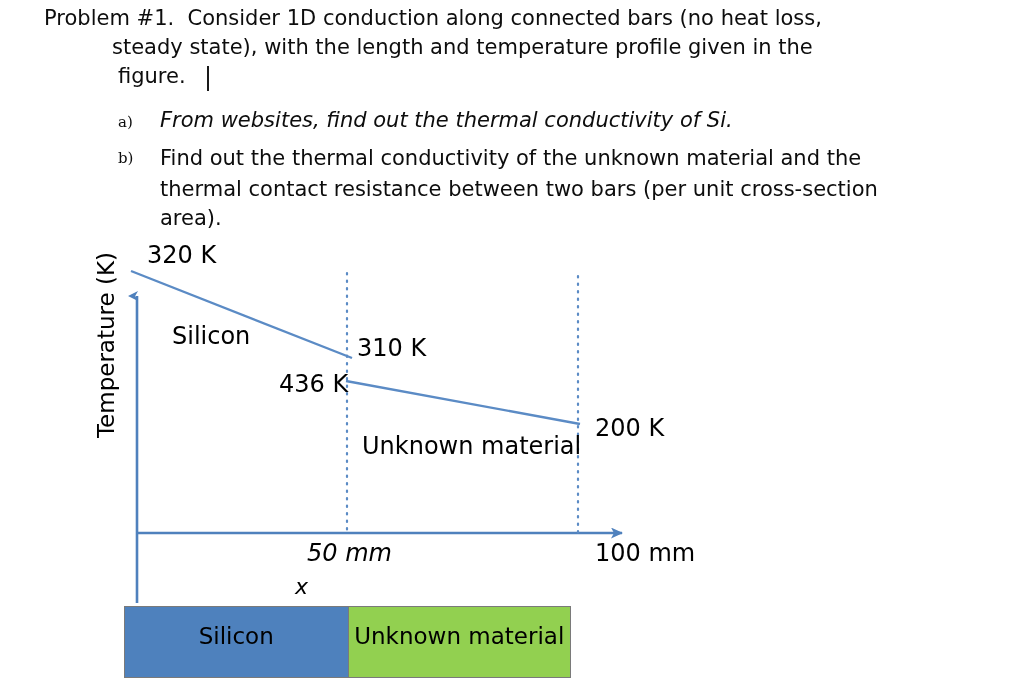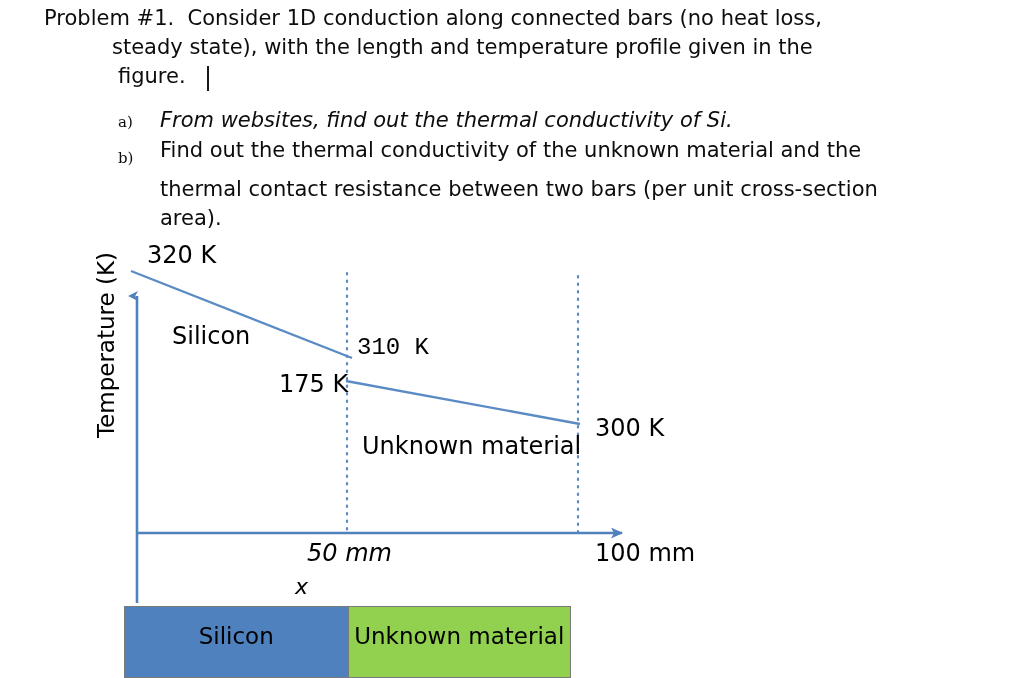--- a/index.html
+++ b/index.html
@@ -53,21 +53,21 @@
   .sub-text {
     position: absolute;
     font-size: 21px;
     line-height: 29px;
     color: #0d0d0d;
     white-space: pre;
   }
   #sub-a-marker { left: 118px; top: 112px; }
   #sub-a-text   { left: 160px; top: 106px; font-style: italic; }
   #sub-b-marker { left: 118px; top: 148px; }
-  #sub-b-text-1 { left: 160px; top: 136px; }
+  #sub-b-text-1 { left: 160px; top: 144px; }
   #sub-b-text-2 { left: 160px; top: 175px; }
   #sub-b-text-3 { left: 160px; top: 204px; }
 
   
   #figure {
     position: absolute;
     left: 0;
     top: 0;
     width: 1024px;
     height: 678px;
@@ -76,21 +76,21 @@
   #figure svg { display: block; }
 
   .fig-label {
     position: absolute;
     font-size: 24px;
     line-height: 28px;
     color: #000000;
     white-space: pre;
   }
   #label-320k  { left: 147px; top: 241px; }
-  #label-310k  { left: 357px; top: 334px; font-family: Liberation Mono, monospace; }
+  #label-310k  { left: 357px; top: 334px; }
   #label-308k  { left: 279px; top: 370px; }
   #label-300k  { left: 595px; top: 414px; }
   #label-silicon-curve { left: 172px; top: 322px; }
   #label-unknown-curve { left: 362px; top: 432px; }
   #label-50mm  { left: 307px; top: 539px; font-style: italic; }
   #label-100mm { left: 573px; top: 539px; margin-left: 22px; }
   #label-x-axis {
     left: 295px; top: 573px;
     font-style: italic;
     font-size: 22px;
@@ -187,22 +187,22 @@
 
     <line x1="131" y1="271" x2="352" y2="358" stroke="#5b8bc5" stroke-width="2.4"></line>
 
     <line x1="346" y1="381" x2="580" y2="424" stroke="#5b8bc5" stroke-width="2.4"></line>
   </svg>
 
   <div id="label-temperature">Temperature (K)</div>
   <div class="fig-label" id="label-320k">320 K</div>
   <div class="fig-label" id="label-silicon-curve">Silicon</div>
   <div class="fig-label" id="label-310k">310 K</div>
-  <div class="fig-label" id="label-308k">175 K</div>
-  <div class="fig-label" id="label-300k">300 K</div>
+  <div class="fig-label" id="label-308k">436 K</div>
+  <div class="fig-label" id="label-300k">200 K</div>
   <div class="fig-label" id="label-unknown-curve">Unknown material</div>
   <div class="fig-label" id="label-50mm">50 mm</div>
   <div class="fig-label" id="label-100mm">100 mm</div>
   <div class="fig-label" id="label-x-axis">x</div>
 </div>
 
 <div id="bar-row">
   <div class="bar-seg" id="bar-silicon" style="background: rgb(78, 129, 189);">
     <span>Silicon</span>
   </div>

